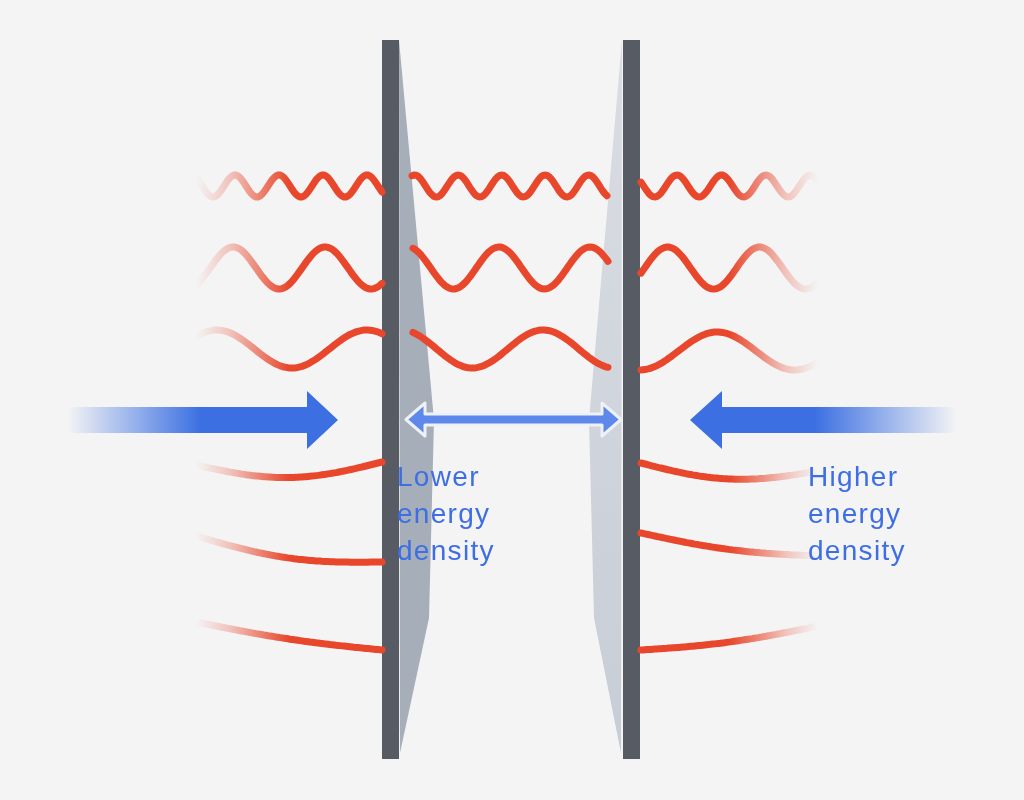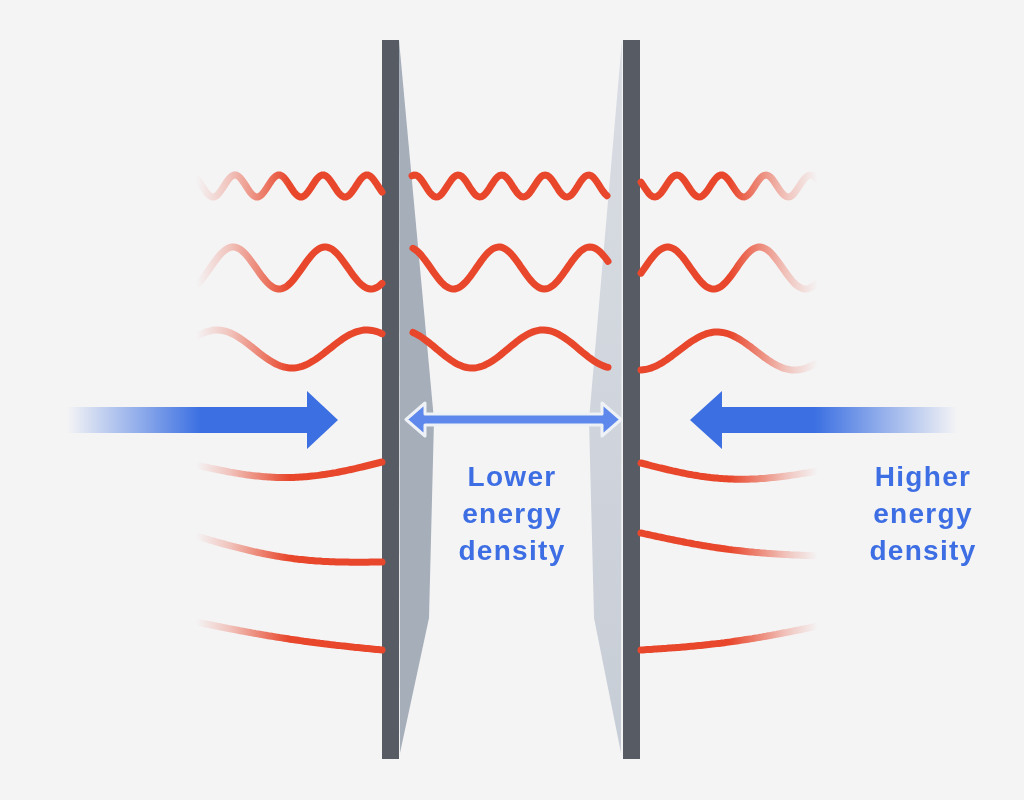--- a/index.html
+++ b/index.html
@@ -6,23 +6,22 @@
   body{font-family:"Liberation Sans", sans-serif;}
   .stage{
     position:relative;
     width:1024px;height:800px;
     overflow:hidden;
   }
   .stage svg{position:absolute;left:0;top:0;}
   .label{
     position:absolute;
     width:230px;
-    text-align:center;
     font-size:28px;
-    font-weight:700;
+    font-weight:400;
     letter-spacing:1.3px;
     line-height:37px;
   }
   .label span{display:block;}
   #label-lower{left:397px;top:458px;}
   #label-higher{left:808px;top:458px;}
 </style>
 </head>
 <body>
 

